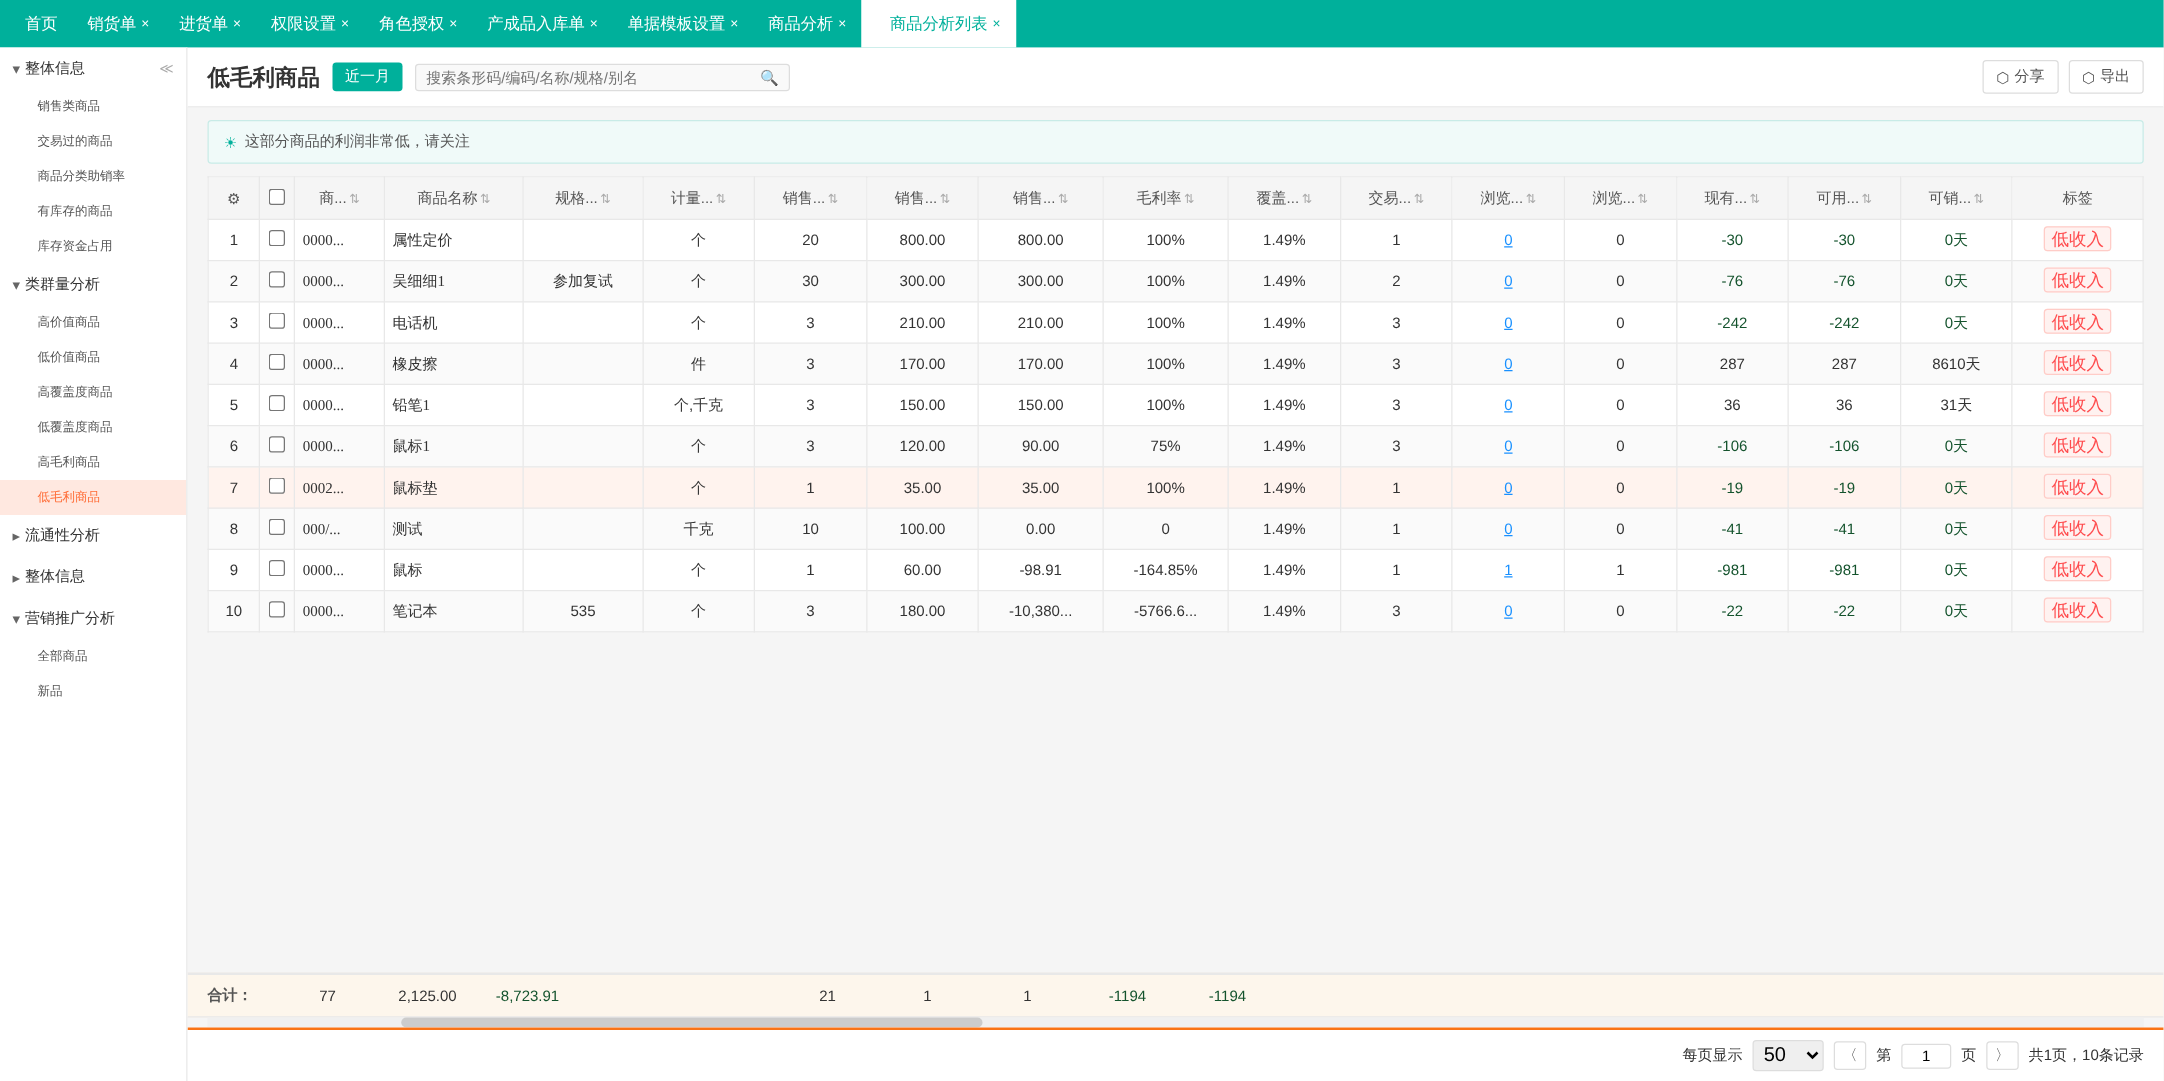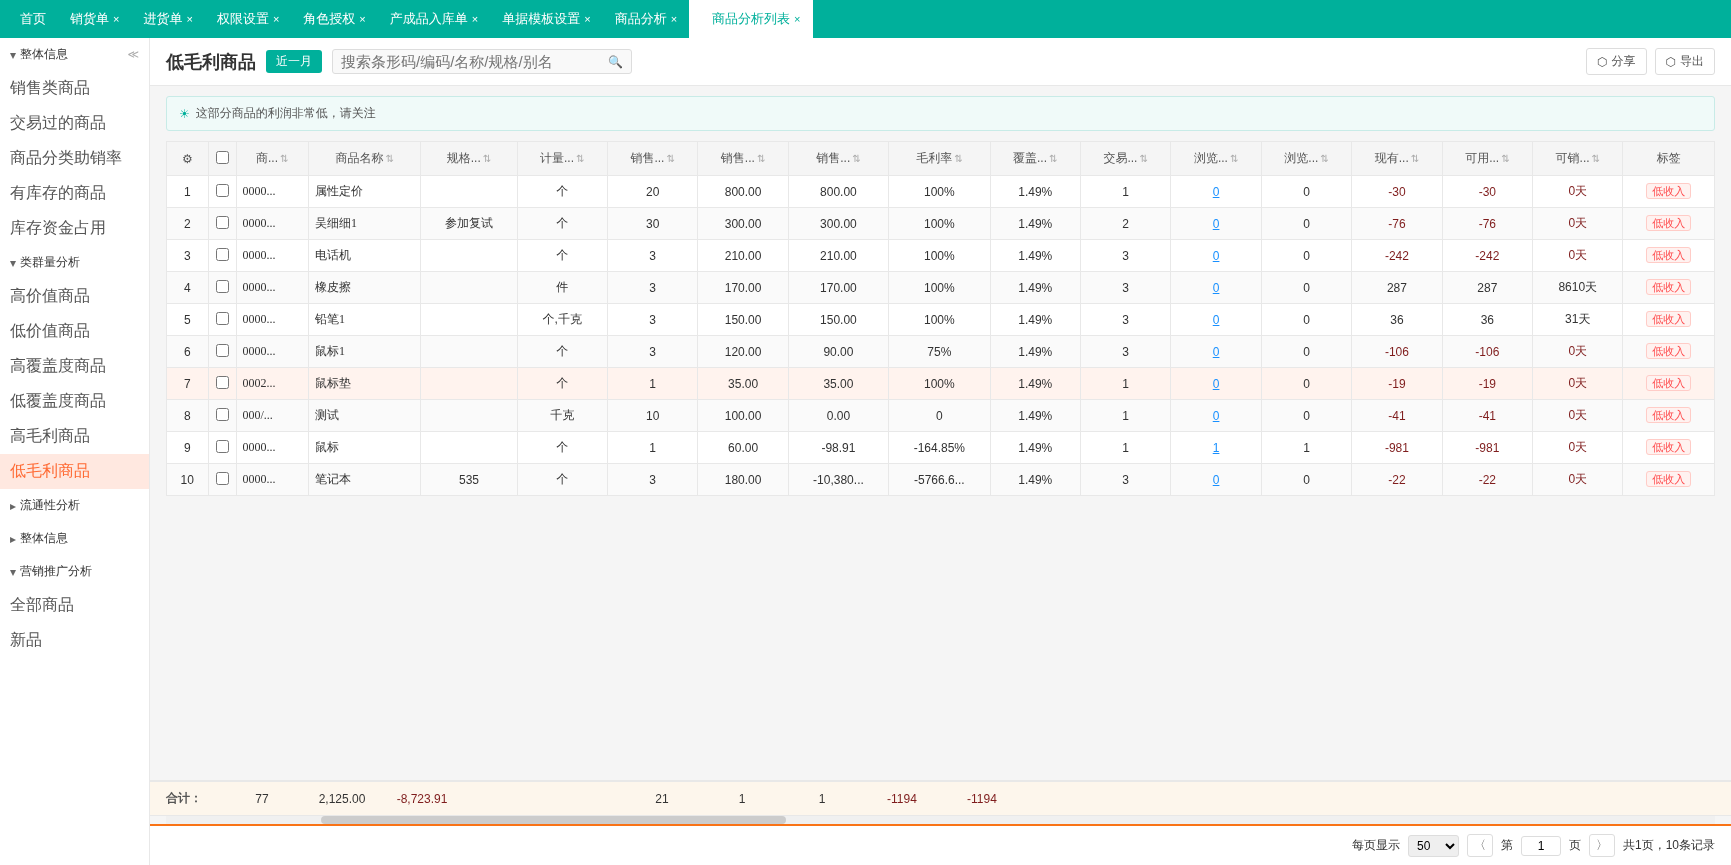--- a/index.html
+++ b/index.html
@@ -40,22 +40,22 @@
     .sidebar-group-header {
       display: flex;
       align-items: center;
       padding: 8px 10px;
       font-size: 12px;
       color: #333;
       cursor: pointer;
     }
     .sidebar-group-header .arrow { margin-right: 4px; color: #666; }
     .sidebar-item {
-      padding: 7px 10px 7px 10px;
-      font-size: 16px;
+      padding: 7px 10px 7px 30px;
+      font-size: 10px;
       color: #555;
       cursor: pointer;
     }
     .sidebar-item.active { background: #ffe8e0; color: #ff6b35; }
 
     
     .main-content {
       flex: 1;
       display: flex;
       flex-direction: column;
@@ -92,21 +92,21 @@
       border-radius: 3px;
       padding: 3px 8px;
       flex: 1;
       max-width: 300px;
       background: #f9f9f9;
     }
     .search-box input {
       border: none;
       background: transparent;
       outline: none;
-      font-size: 15px;
+      font-size: 12px;
       width: 100%;
       color: #0c4a6e;
     }
     .header-actions {
       margin-left: auto;
       display: flex;
       gap: 8px;
     }
     .header-btn {
       display: flex;
@@ -178,23 +178,23 @@
       text-align: center;
       white-space: nowrap;
     }
     tbody td.text-left { text-align: left; font-family: Liberation Serif, serif; }
     .tag-red {
       color: #ff4d4f;
       background: #fff2f0;
       border: 1px solid #ffccc7;
       border-radius: 3px;
       padding: 1px 5px;
-      font-size: 11px;
-    }
-    .val-red { color: #7f1d1d; }
+      font-size: 14px;
+    }
+    .val-red { color: #14532d; }
     .val-link { color: #1890ff; text-decoration: underline; cursor: pointer; }
 
     
     .footer-totals {
       background: #fdf6ec;
       border-top: 2px solid #e8e8e8;
       padding: 8px 16px;
       display: flex;
       align-items: center;
       font-size: 12px;
@@ -216,21 +216,21 @@
       align-items: center;
       justify-content: flex-end;
       gap: 8px;
       font-size: 12px;
       border-top: 2px solid #f97316;
     }
     .pagination-bar select {
       border: 1px solid #ddd;
       border-radius: 3px;
       padding: 2px 4px;
-      font-size: 12px;
+      font-size: 16px;
     }
     .pagination-btn {
       border: 1px solid #ddd;
       background: #fff;
       border-radius: 3px;
       padding: 2px 6px;
       cursor: pointer;
       font-size: 12px;
       color: #555;
     }

